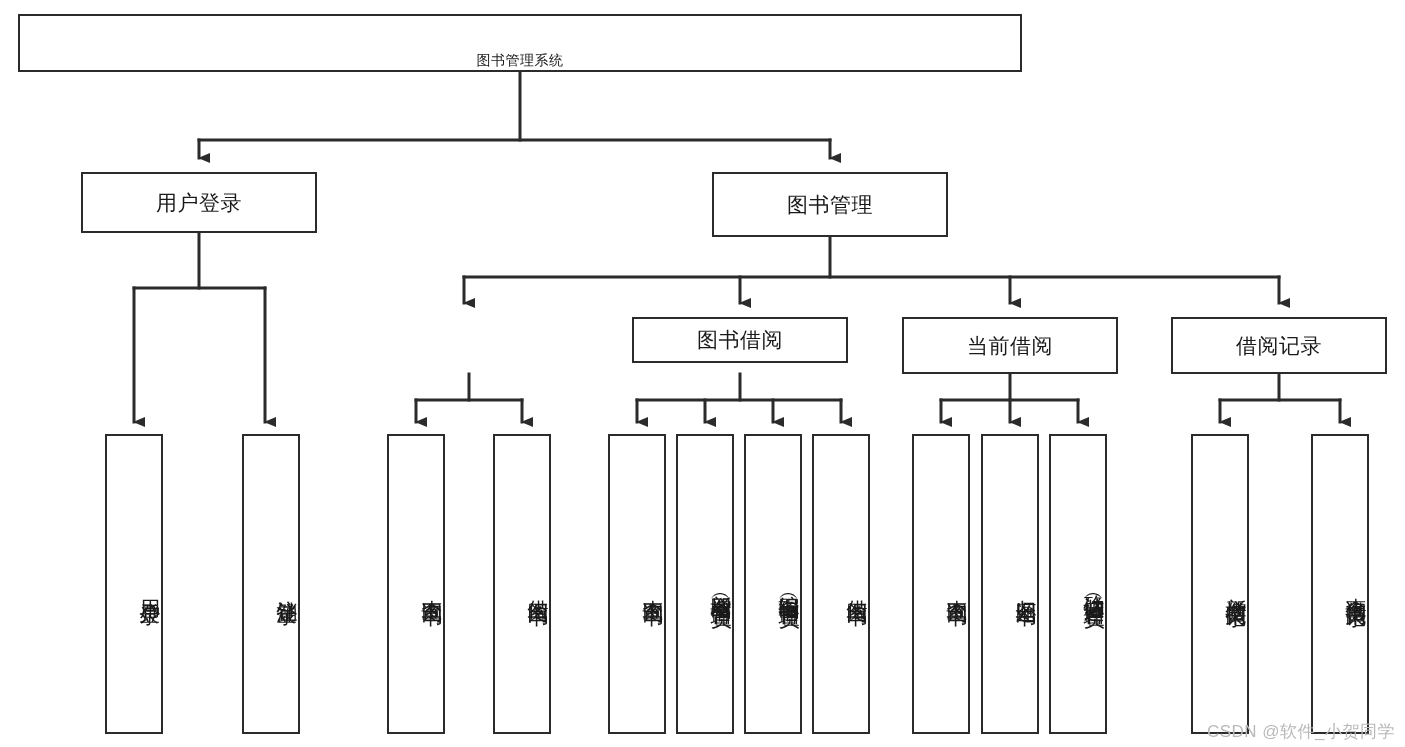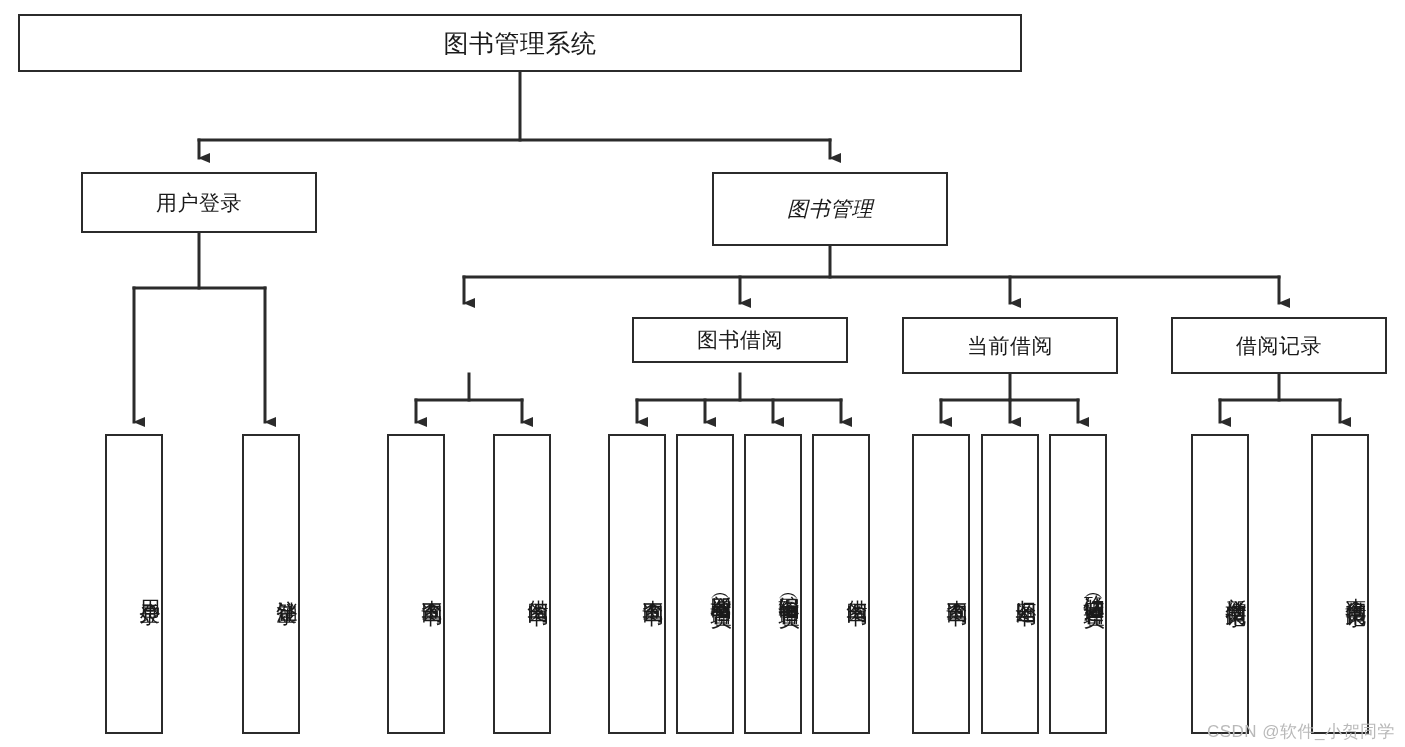--- a/index.html
+++ b/index.html
@@ -48,21 +48,22 @@
     justify-content: center;
     padding-top: 6px;
     line-height: 1.05;
   }
   .node.vert .vlabel {
     writing-mode: vertical-rl;
     text-orientation: upright;
     display: block;
   }
   .node.root {
-    font-size: 25px;
+    font-size: 14px;
+    align-items: flex-end;
   }
   .watermark {
     position: absolute;
     right: 10px;
     bottom: 4px;
     font-size: 17px;
     color: #b9b9b9;
     letter-spacing: 0.5px;
     white-space: nowrap;
     text-align: right;
@@ -126,21 +127,21 @@
     </g>
   </svg>
 
   <div class="node horiz root" style="left:18px; top:14px; width:1004px; height:58px;">
     <span>图书管理系统</span>
   </div>
 
   <div class="node horiz" style="left:81px; top:172px; width:236px; height:61px;">
     <span>用户登录</span>
   </div>
-  <div class="node horiz" style="left:712px; top:172px; width:236px; height:74px;font-style:italic;">
+  <div class="node horiz" style="left:712px; top:172px; width:236px; height:65px;">
     <span>图书管理</span>
   </div>
 
   <div class="node horiz" style="left:632px; top:317px; width:216px; height:46px;">
     <span>图书借阅</span>
   </div>
   <div class="node horiz" style="left:1171px; top:317px; width:216px; height:57px;">
     <span>借阅记录</span>
   </div>
   <div class="node horiz" style="left:902px; top:317px; width:216px; height:57px;">

